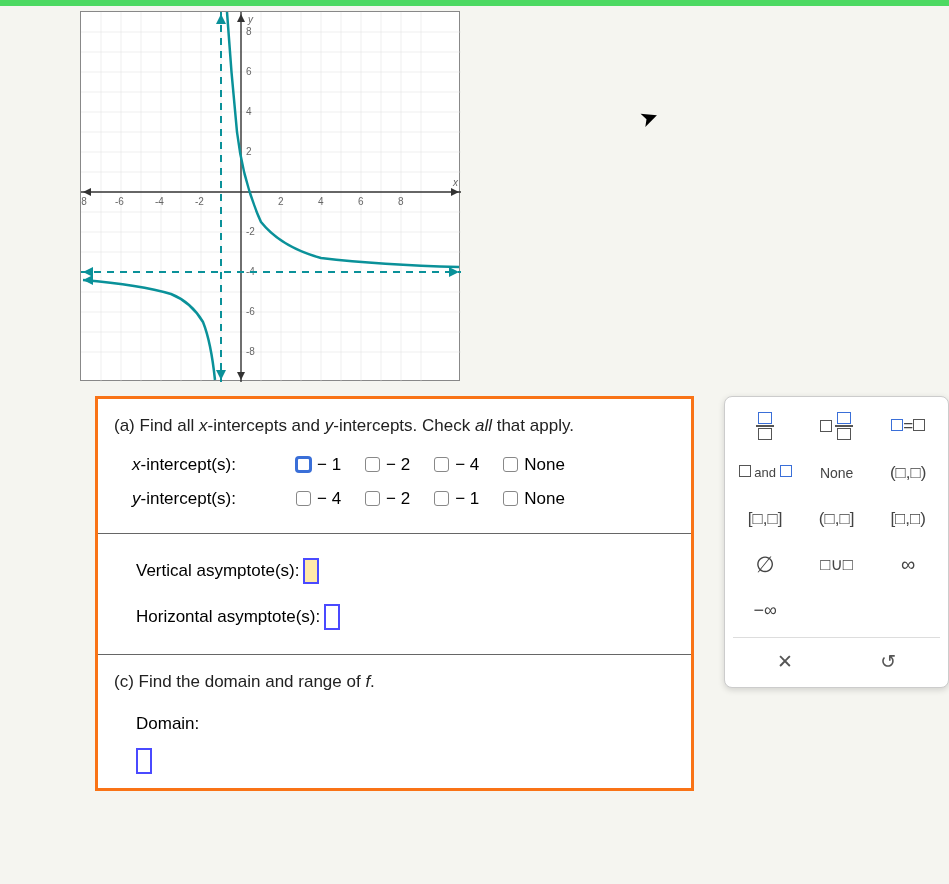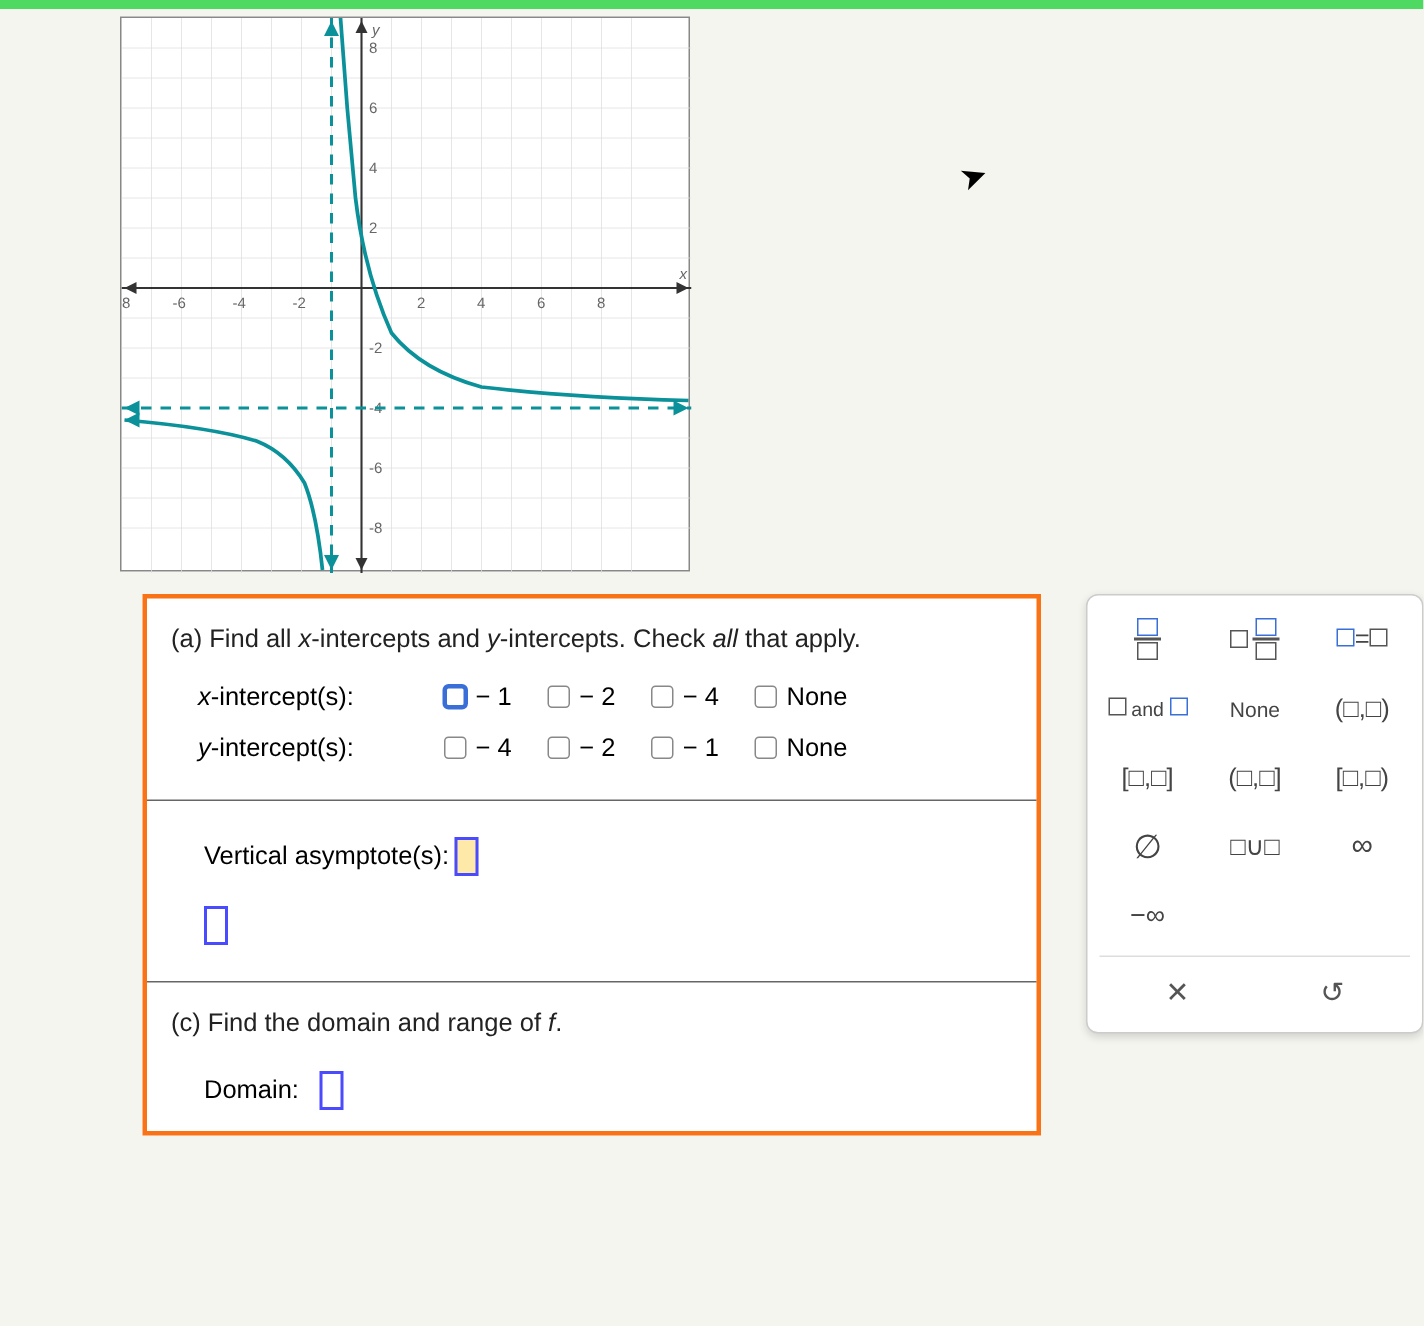--- a/index.html
+++ b/index.html
@@ -86,22 +86,22 @@
       height: 26px;
       border: 2px solid #4a4aff;
       background: #ffe9a8;
       vertical-align: middle;
     }
     .input-box.empty { background: #fff; }
     .domain-row {
       padding: 8px 0 0 22px;
       font-size: 17px;
       display: flex;
-      align-items: center;
       gap: 14px;
+      flex-direction: column;
     }
     
     .palette {
       margin-left: 30px;
       width: 225px;
       background: #fff;
       border: 1px solid #ccc;
       border-radius: 8px;
       padding: 14px 8px 10px;
       box-shadow: 0 2px 6px rgba(0,0,0,0.15);
@@ -295,20 +295,21 @@
           </span>
       </div>
     </div>
 
     <div class="question-section">
       <div class="asymptote-row">
         <span>Vertical asymptote(s):</span>
         <span class="input-box"></span>
       </div>
       <div class="asymptote-row">
+        <span>Horizontal asymptote(s):</span>
         <span class="input-box empty"></span>
       </div>
     </div>
 
     <div class="question-section" style="border-bottom:none;">
       <div class="q-text">
         <span>(c) Find the domain and range of </span><span class="ital">f</span><span>.</span><br>
       </div>
       <div class="domain-row">
         <span>Domain:</span>

